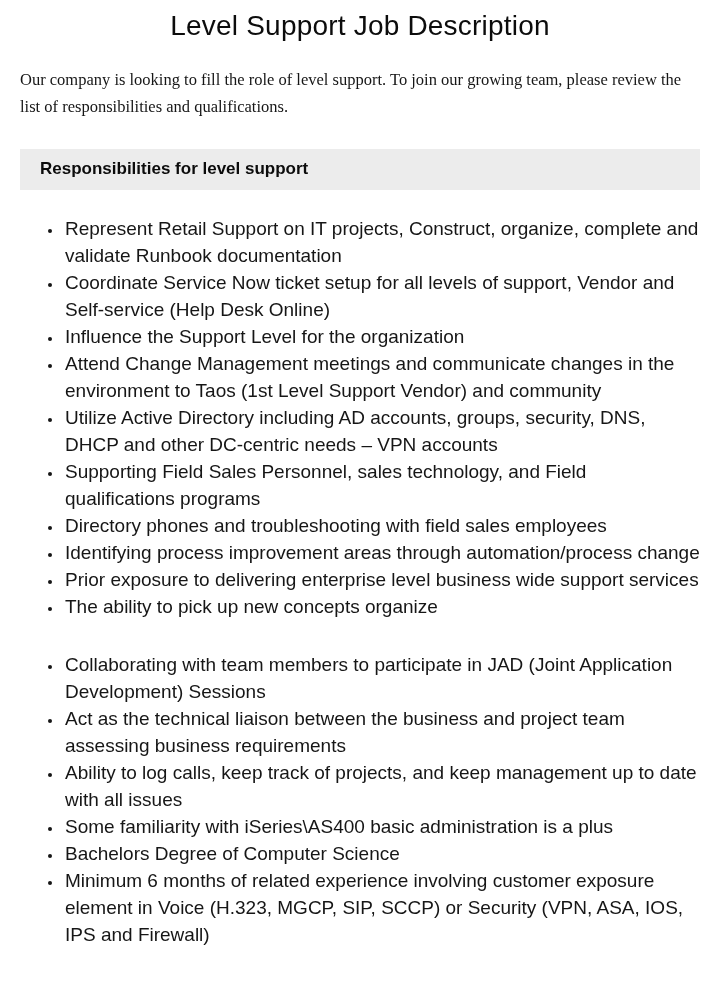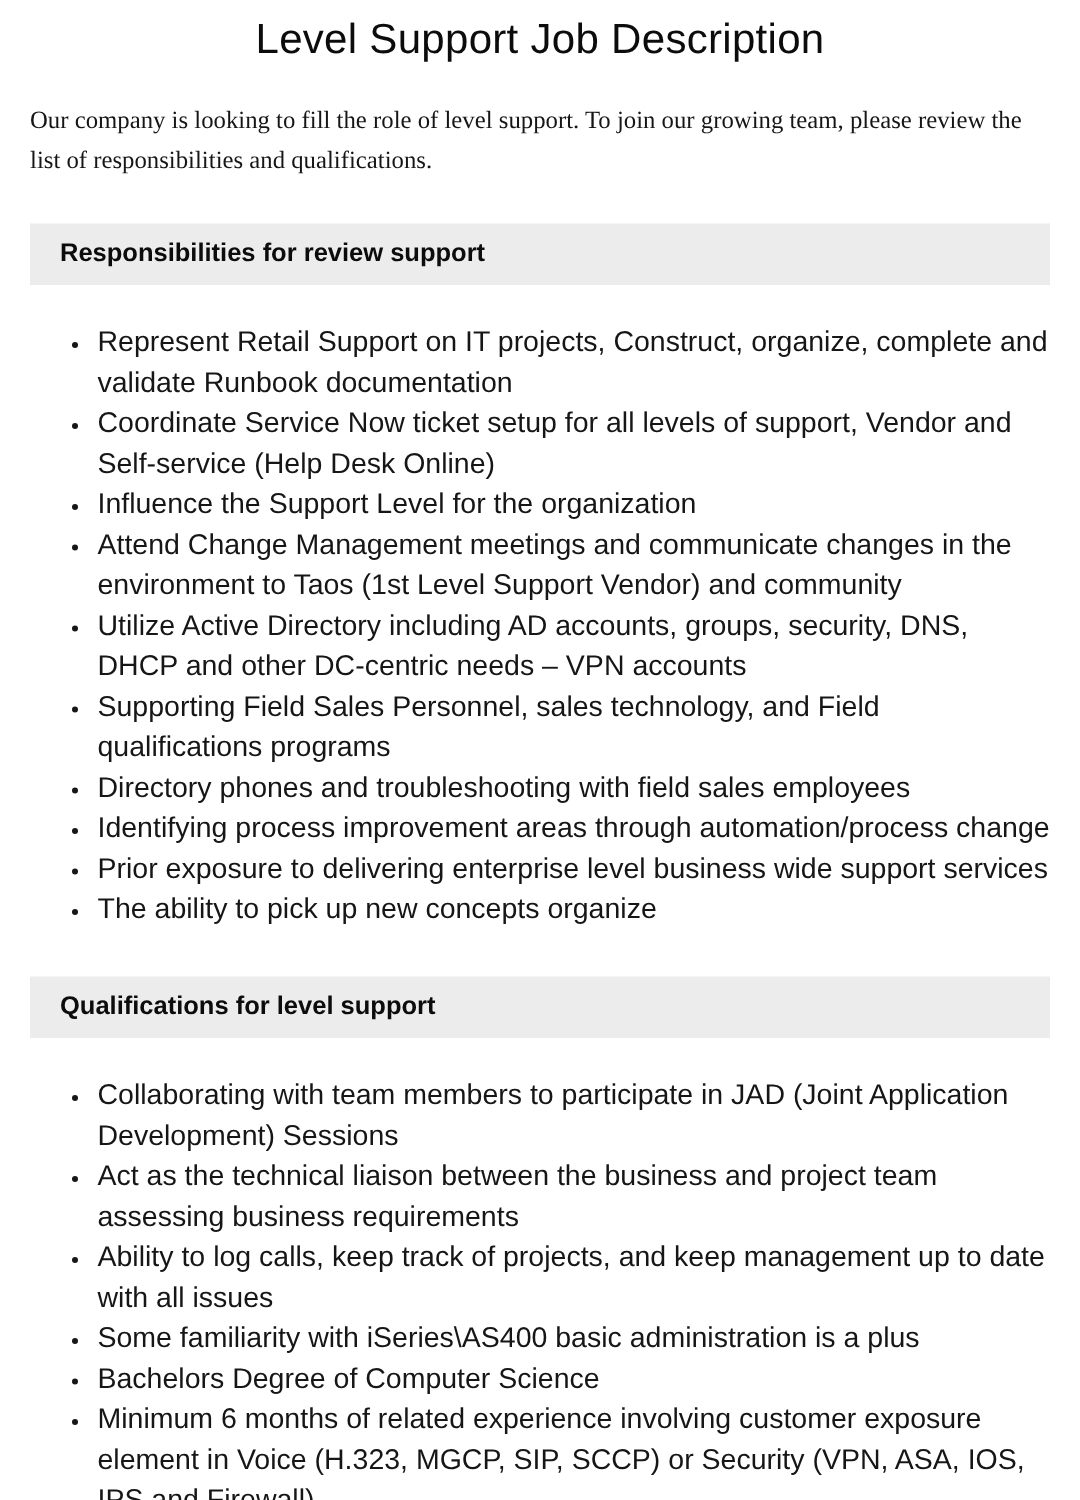--- a/index.html
+++ b/index.html
@@ -48,37 +48,36 @@
   }
 </style>
 </head>
 <body>
 
 <h1 class="doc-title">Level Support Job Description</h1>
 
 <p class="intro">Our company is looking to fill the role of level support. To join our growing team, please review the list of responsibilities and qualifications.</p>
 
 <section>
-  <div class="section-heading">Responsibilities for review support</div>
+  <div class="section-heading">Responsibilities for level support</div>
   <ul class="bullet-list">
       <li>Represent Retail Support on IT projects, Construct, organize, complete and validate Runbook documentation</li>
       <li>Coordinate Service Now ticket setup for all levels of support, Vendor and Self-service (Help Desk Online)</li>
       <li>Influence the Support Level for the organization</li>
       <li>Attend Change Management meetings and communicate changes in the environment to Taos (1st Level Support Vendor) and community</li>
       <li>Utilize Active Directory including AD accounts, groups, security, DNS, DHCP and other DC-centric needs – VPN accounts</li>
       <li>Supporting Field Sales Personnel, sales technology, and Field qualifications programs</li>
       <li>Directory phones and troubleshooting with field sales employees</li>
       <li>Identifying process improvement areas through automation/process change</li>
       <li>Prior exposure to delivering enterprise level business wide support services</li>
       <li>The ability to pick up new concepts organize</li>
     </ul>
 </section>
 
 <section>
-  <div class="section-heading">Qualifications for level support</div>
   <ul class="bullet-list">
       <li>Collaborating with team members to participate in JAD (Joint Application Development) Sessions</li>
       <li>Act as the technical liaison between the business and project team assessing business requirements</li>
       <li>Ability to log calls, keep track of projects, and keep management up to date with all issues</li>
       <li>Some familiarity with iSeries\AS400 basic administration is a plus</li>
       <li>Bachelors Degree of Computer Science</li>
       <li>Minimum 6 months of related experience involving customer exposure element in Voice (H.323, MGCP, SIP, SCCP) or Security (VPN, ASA, IOS, IPS and Firewall)</li>
     </ul>
 </section>
 

